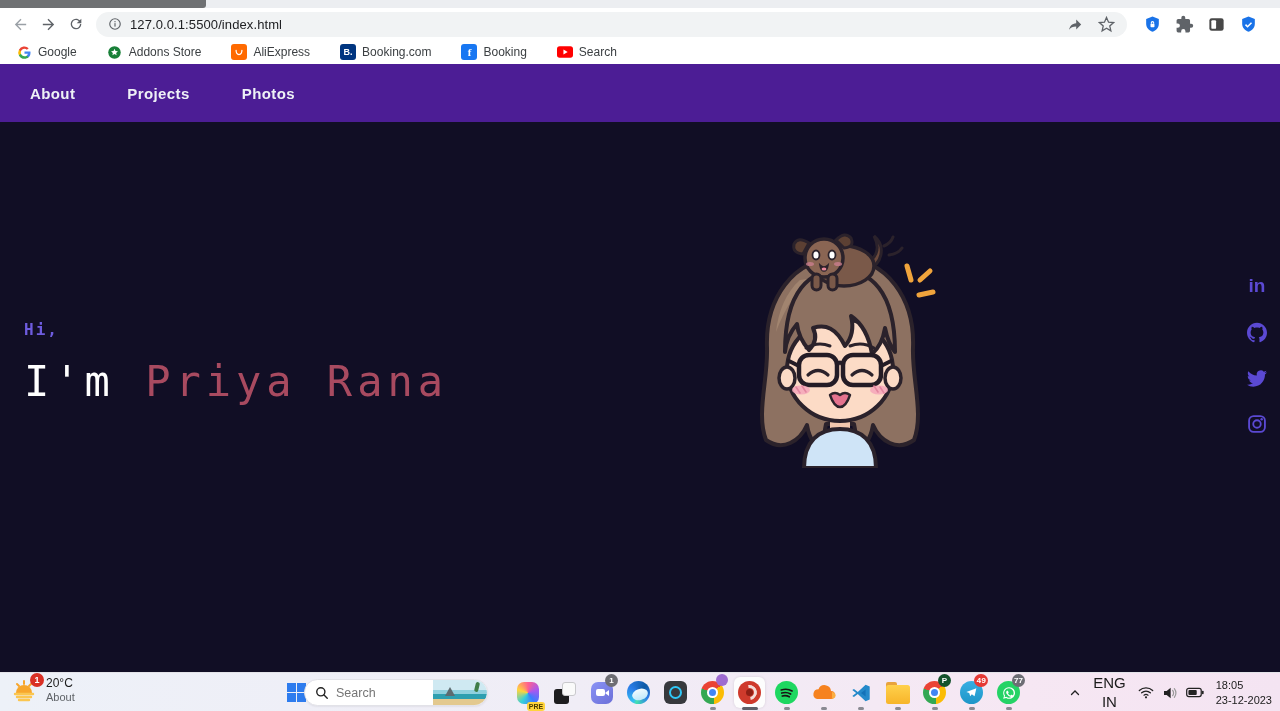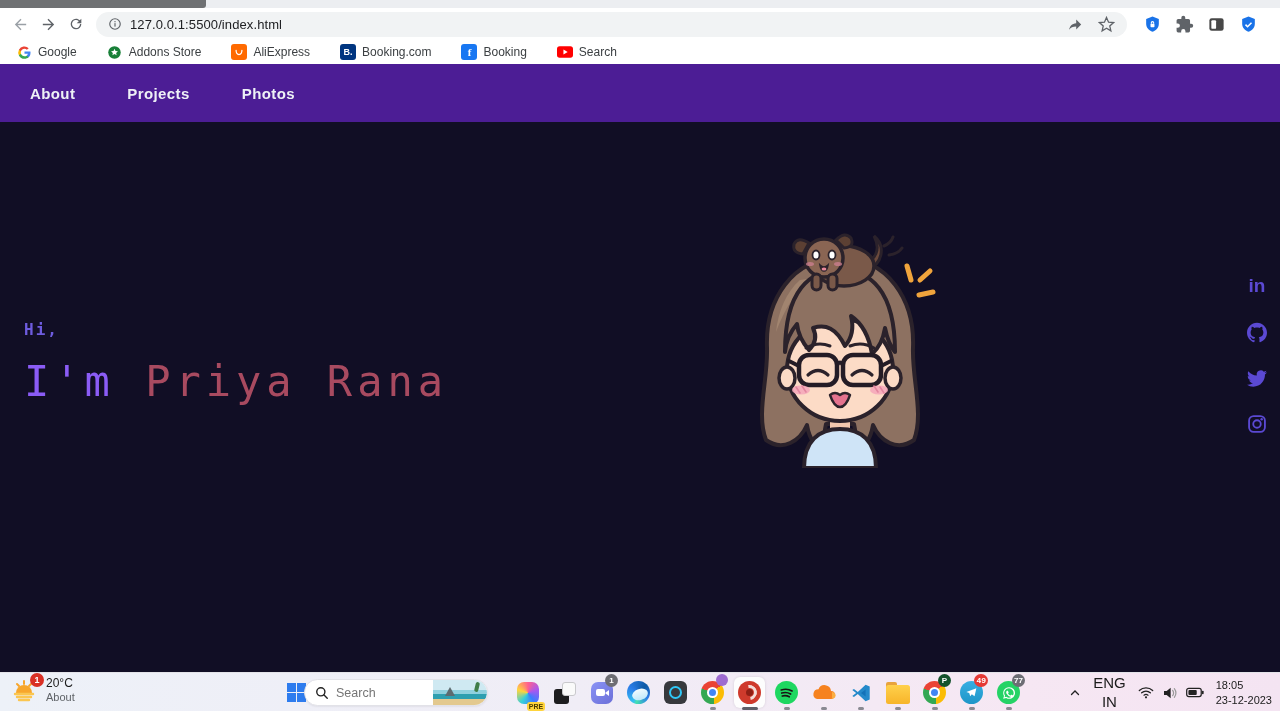--- a/index.html
+++ b/index.html
@@ -21,21 +21,21 @@
   .bm-ic { width:16px; height:16px; display:flex; align-items:center; justify-content:center; }
   .sq { width:16px; height:16px; border-radius:3px; display:flex; align-items:center; justify-content:center; color:#fff; font-size:10px; font-weight:bold; }
 
   
   .page { position:relative; height:608px; background:#110e25; overflow:hidden; }
   .site-nav { height:58px; background:#4c1d95; display:flex; align-items:center; padding-left:30px; gap:52px; }
   .site-link { color:#eef1f6; font-size:15px; font-weight:bold; letter-spacing:.4px; cursor:pointer; }
   .hero { position:absolute; left:24px; top:256px; font-family:"DejaVu Sans Mono", monospace; }
   .greeting { color:#6e5cdf; font-size:16px; font-weight:bold; letter-spacing:2px; }
   .hero-title { margin-top:18px; font-size:42px; letter-spacing:5px; white-space:nowrap; }
-  .hero-intro { color:#8b5cf6; }
+  .hero-intro { color:#ffffff; }
   .hero-name { color:#a84a60; }
   .illustration { position:absolute; left:740px; top:164px; width:200px; height:240px; }
   .social { position:absolute; right:13px; top:212px; display:flex; flex-direction:column; align-items:center; gap:26px; }
   .soc { width:20px; height:20px; display:flex; align-items:center; justify-content:center; color:#5b49d3; cursor:pointer; }
   .soc-in { font-size:19px; font-weight:800; font-family:"Liberation Sans",sans-serif; line-height:20px; }
 
   
   .taskbar { height:39px; background:linear-gradient(90deg,#edf1f8 0%,#f0edf6 45%,#f6e7f3 80%,#f4e4f2 100%); position:relative; border-top:1px solid #e3e3e8; }
   .weather { position:absolute; left:10px; top:3px; display:flex; align-items:center; gap:8px; }
   .weather-ic { position:relative; width:28px; height:28px; }

